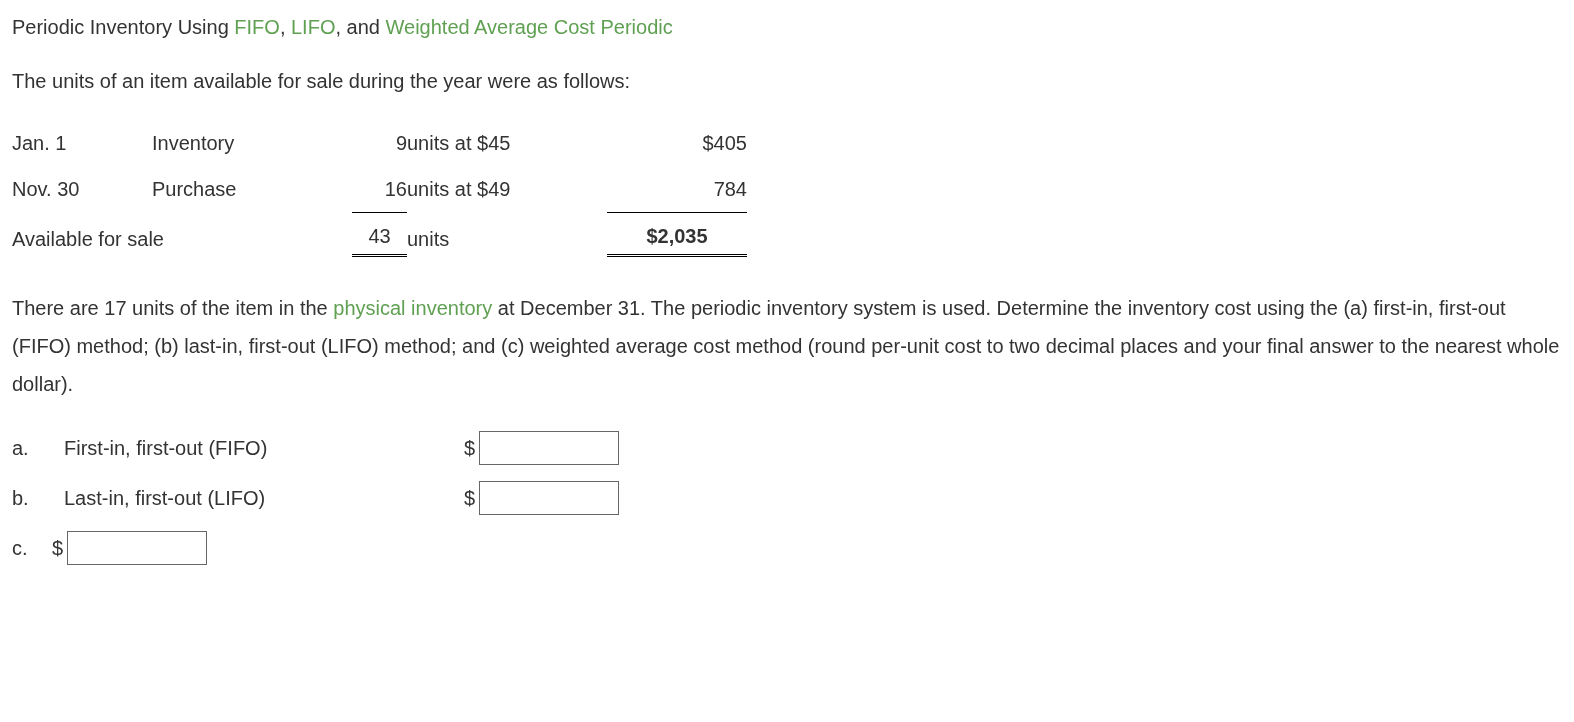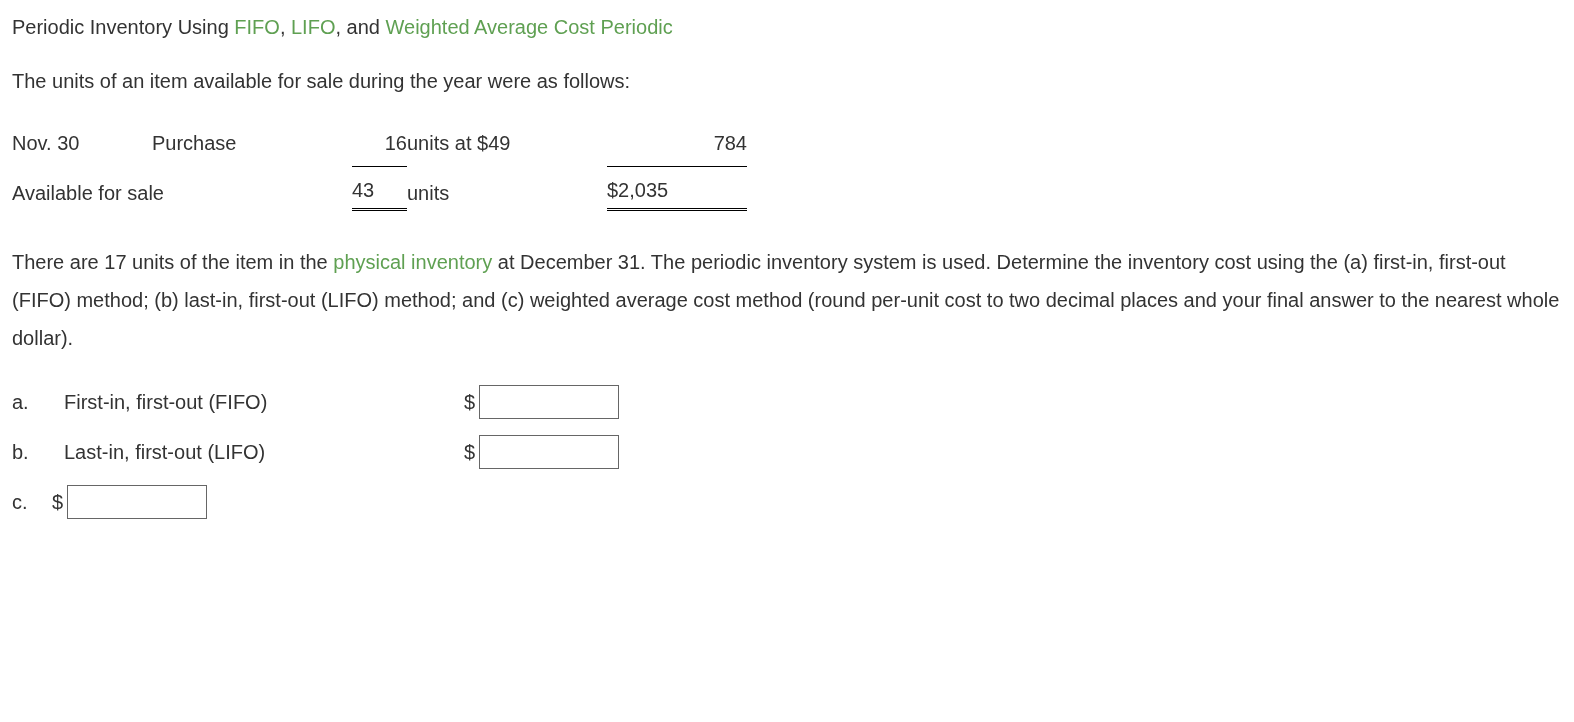--- a/index.html
+++ b/index.html
@@ -69,32 +69,39 @@
 <body>
 
 <div class="title">
   <span>Periodic Inventory Using </span><span class="green">FIFO</span><span>, </span><span class="green">LIFO</span><span>, and </span><span class="green">Weighted Average Cost Periodic</span>
 </div>
 
 <div class="intro">The units of an item available for sale during the year were as follows:</div>
 
 <table class="inv">
   <tbody>
+      <tr>
+    <td class="col-date">Jan. 1</td>
+    <td class="col-type">Inventory</td>
+    <td class="col-units">9</td>
+    <td class="col-unitdesc">units at $45</td>
+    <td class="col-amt">$405</td>
+  </tr>
   <tr>
     <td class="col-date">Nov. 30</td>
     <td class="col-type">Purchase</td>
     <td class="col-units">16</td>
     <td class="col-unitdesc">units at $49</td>
     <td class="col-amt">784</td>
   </tr>
   <tr>
     <td class="col-date" colspan="2">Available for sale</td>
-    <td class="col-units" style="border-top:1px solid #000;"><span class="dbl" style="text-align:left;">43</span></td>
+    <td class="col-units" style="border-top:1px solid #000;"><span class="dbl" style="text-align:center;">43</span></td>
     <td class="col-unitdesc">units</td>
-    <td class="col-amt" style="border-top:1px solid #000;"><span class="dbl" style="text-align:left;">$2,035</span></td>
+    <td class="col-amt" style="border-top:1px solid #000;"><span class="dbl" style="text-align:center;font-weight:bold;">$2,035</span></td>
   </tr>
 </tbody>
   </table>
 
 <div class="instructions">
   <span>There are 17 units of the item in the </span><span class="green">physical inventory</span><span> at December 31. The periodic inventory system is used. Determine the inventory cost using the (a) first-in, first-out (FIFO) method; (b) last-in, first-out (LIFO) method; and (c) weighted average cost method (round per-unit cost to two decimal places and your final answer to the nearest whole dollar).</span>
 </div>
 
 <div class="answers">
   <div class="row">

